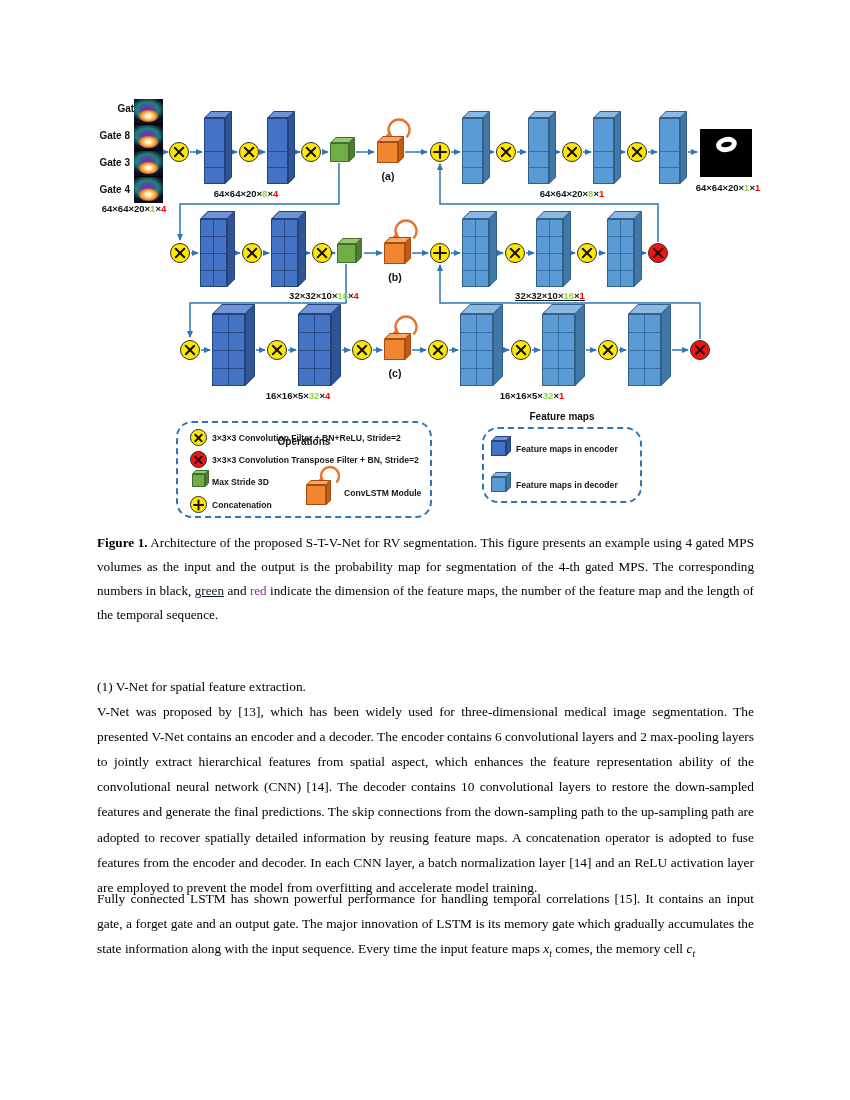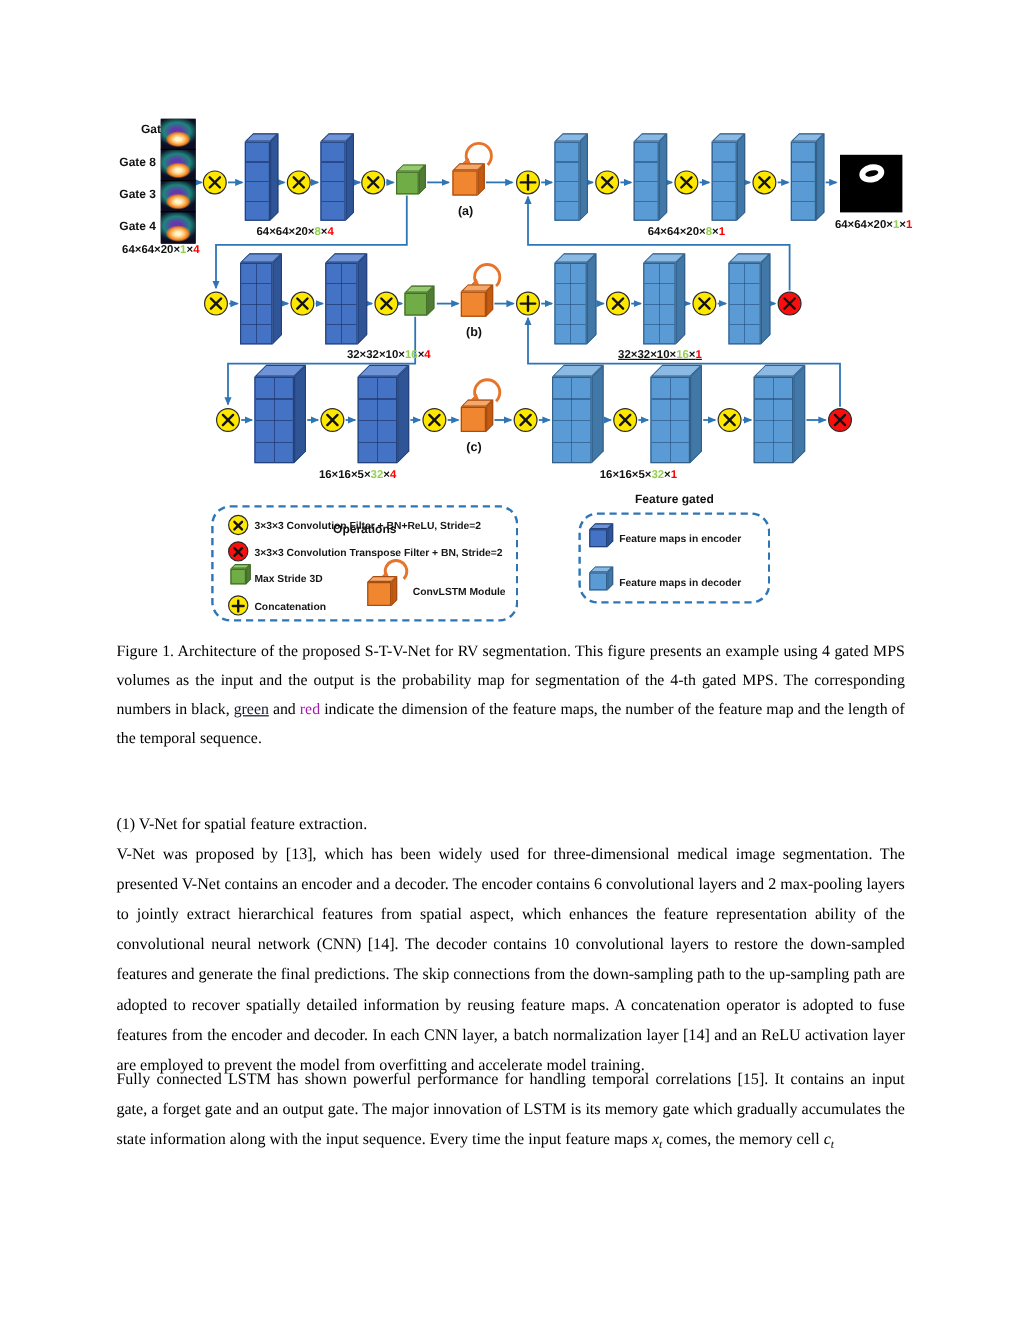--- a/index.html
+++ b/index.html
@@ -55,21 +55,21 @@
   .dim{position:absolute;font:bold 9.5px "Liberation Sans",sans-serif;color:#111;text-align:center;white-space:nowrap;}
   .dim .g{color:#92D050;} .dim .r{color:#FF0000;}
   .tag{position:absolute;font:bold 10.5px "Liberation Sans",sans-serif;color:#111;width:24px;text-align:center;}
   .lbox{position:absolute;border:2px dashed #2E75B6;border-radius:16px;box-sizing:border-box;}
   .ltitle{position:absolute;font:bold 10px "Liberation Sans",sans-serif;color:#111;text-align:center;}
   .ltext{position:absolute;font:bold 8.6px "Liberation Sans",sans-serif;color:#161616;white-space:nowrap;}
 
   
   .caption{position:absolute;left:97px;top:531px;width:657px;font-size:13.2px;line-height:23.9px;
            text-align:justify;}
-  .caption .bold{font-weight:normal;margin-top:23px;}
+  .caption .bold{font-weight:bold;margin-top:23px;}
   .greenw{color:#0f172a;text-decoration:underline;} .redw{color:#a21caf;}
   .sec{position:absolute;left:97px;width:657px;font-size:13.4px;line-height:25.1px;text-align:justify;}
   .sec .head{text-align:left;margin-top:24px;}
   .mi{font-style:italic;}
   .mi sub{font-size:9.5px;font-style:italic;}
 </style>
 </head>
 <body>
 
 <div class="page">
@@ -398,21 +398,21 @@
         <s class="l2"></s>
       </div>
     <div class="ltext" style="left:212px;top:500px;">Concatenation</div>
     <div class="blk lstm" style="left:306px;top:485px;width:20px;height:20px;--d:5px;">
         <i class="topf"></i>
         <i class="sidef"></i>
         <i class="front"></i>
       </div>
     <div class="ltext" style="left:344px;top:488px;">ConvLSTM Module</div>
 
-    <div class="ltitle" style="left:482px;top:411px;width:160px;">Feature gated</div>
+    <div class="ltitle" style="left:482px;top:411px;width:160px;">Feature maps</div>
     <div class="lbox" style="left:482px;top:427px;width:160px;height:76px;"></div>
     <div class="blk enc" style="left:491px;top:441px;width:15px;height:15px;--d:5px;">
         <i class="topf"></i>
         <i class="sidef"></i>
         <i class="front"></i>
       </div>
     <div class="ltext" style="left:516px;top:444px;">Feature maps in encoder</div>
     <div class="blk dec" style="left:491px;top:477px;width:15px;height:15px;--d:5px;">
         <i class="topf"></i>
         <i class="sidef"></i>

